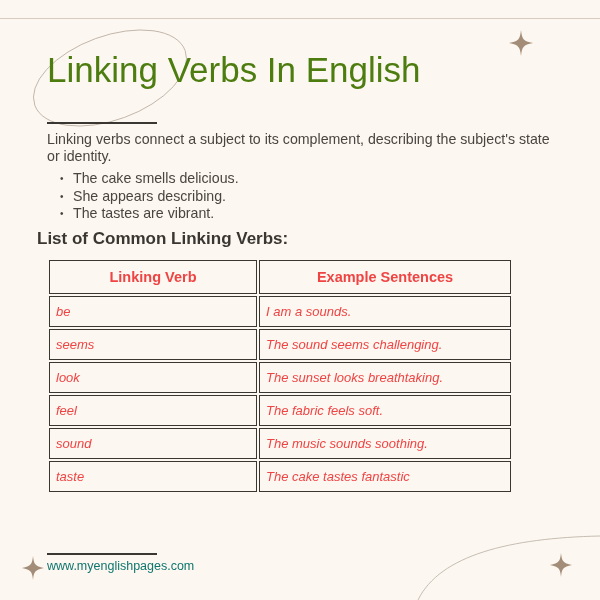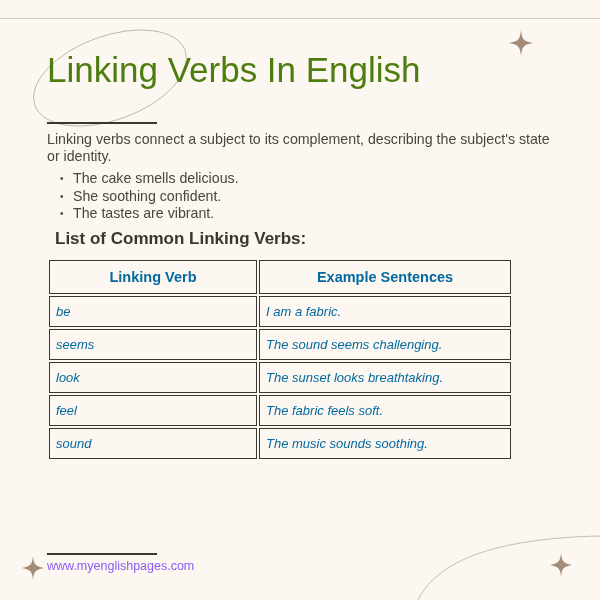--- a/index.html
+++ b/index.html
@@ -22,41 +22,41 @@
       position: absolute; left: 47px; top: 131px; width: 510px; margin: 0;
       font-size: 14.2px; line-height: 17px; color: #4a4540;
     }
     .examples {
       position: absolute; left: 47px; top: 170px; margin: 0; padding: 0; list-style: none;
       font-size: 14.2px; line-height: 17.5px; color: #4a4540;
     }
     .examples li { position: relative; padding-left: 26px; }
     .examples li .bullet { position: absolute; left: 13px; top: 0; font-size: 10px; }
     .list-heading {
-      position: absolute; left: 55px; top: 229px; margin: 0;
+      position: absolute; left: 37px; top: 229px; margin: 0;
       font-size: 17px; font-weight: 700; color: #3a3631;
     }
     table.verbs {
       position: absolute; left: 46px; top: 257px;
       border-collapse: separate; border-spacing: 2px 2px;
       border: 1px solid transparent;
       margin: 0;
     }
     table.verbs th, table.verbs td {
       border: 1.5px solid #3a3631;
       background: #fcf7f0;
-      font-size: 13px; color: #0369a1;
+      font-size: 13px; color: #ef4444;
       height: 31px; padding: 0 6px; box-sizing: border-box;
     }
     table.verbs th { font-weight: 700; font-size: 14.5px; text-align: center; height: 34px; }
     table.verbs td { text-align: left; vertical-align: middle; font-style: italic; }
     table.verbs .c1 { width: 208px; }
     table.verbs .c2 { width: 252px; }
     .footer-rule { position: absolute; left: 47px; top: 553px; width: 110px; height: 2px; background: #3a3631; }
-    .footer-url { position: absolute; left: 47px; top: 559px; font-size: 12.5px; color: #8b5cf6; }
+    .footer-url { position: absolute; left: 47px; top: 559px; font-size: 12.5px; color: #0f766e; }
   </style>
 </head>
 <body>
 
 <div class="top-rule"></div>
 
 <svg class="deco" style="left:20px;top:28px" width="180" height="100" viewBox="0 0 180 100">
   <ellipse cx="90" cy="50" rx="80" ry="42" transform="rotate(-20 90 50)" fill="none" stroke="#b9aea3" stroke-width="0.8"></ellipse>
 </svg>
 
@@ -64,53 +64,57 @@
   <path d="M12 0 C13 9 14 11 24 13 C14 15 13 17 12 26 C11 17 10 15 0 13 C10 11 11 9 12 0 Z" fill="#a38d78"></path>
 </svg>
 
 <h1 class="title">Linking Verbs In English</h1>
 <div class="title-underline"></div>
 
 <p class="intro">Linking verbs connect a subject to its complement, describing the subject's state or identity.</p>
 
 <ul class="examples">
   <li><span class="bullet">•</span><span>The cake smells delicious.</span></li>
-  <li><span class="bullet">•</span><span>She soothing confident.</span></li>
+  <li><span class="bullet">•</span><span>She appears describing.</span></li>
   <li><span class="bullet">•</span><span>The tastes are vibrant.</span></li>
 </ul>
 
 <h2 class="list-heading">List of Common Linking Verbs:</h2>
 
 <table class="verbs">
   <thead>
     <tr>
       <th class="c1">Linking Verb</th>
       <th class="c2">Example Sentences</th>
     </tr>
   </thead>
   <tbody>
     <tr>
         <td>be</td>
-        <td>I am a fabric.</td>
+        <td>I am a sounds.</td>
       </tr>
     <tr>
         <td>seems</td>
         <td>The sound seems challenging.</td>
       </tr>
     <tr>
         <td>look</td>
         <td>The sunset looks breathtaking.</td>
       </tr>
     <tr>
         <td>feel</td>
         <td>The fabric feels soft.</td>
       </tr>
     <tr>
         <td>sound</td>
         <td>The music sounds soothing.</td>
+      </tr>
+    <tr>
+        <td>taste</td>
+        <td>The cake tastes fantastic</td>
       </tr>
   </tbody>
 </table>
 
 <div class="footer-rule"></div>
 
 <svg class="deco" style="left:22px;top:556px" width="22" height="24" viewBox="0 0 24 26">
   <path d="M12 0 C13 9 14 11 24 13 C14 15 13 17 12 26 C11 17 10 15 0 13 C10 11 11 9 12 0 Z" fill="#a38d78"></path>
 </svg>
 

